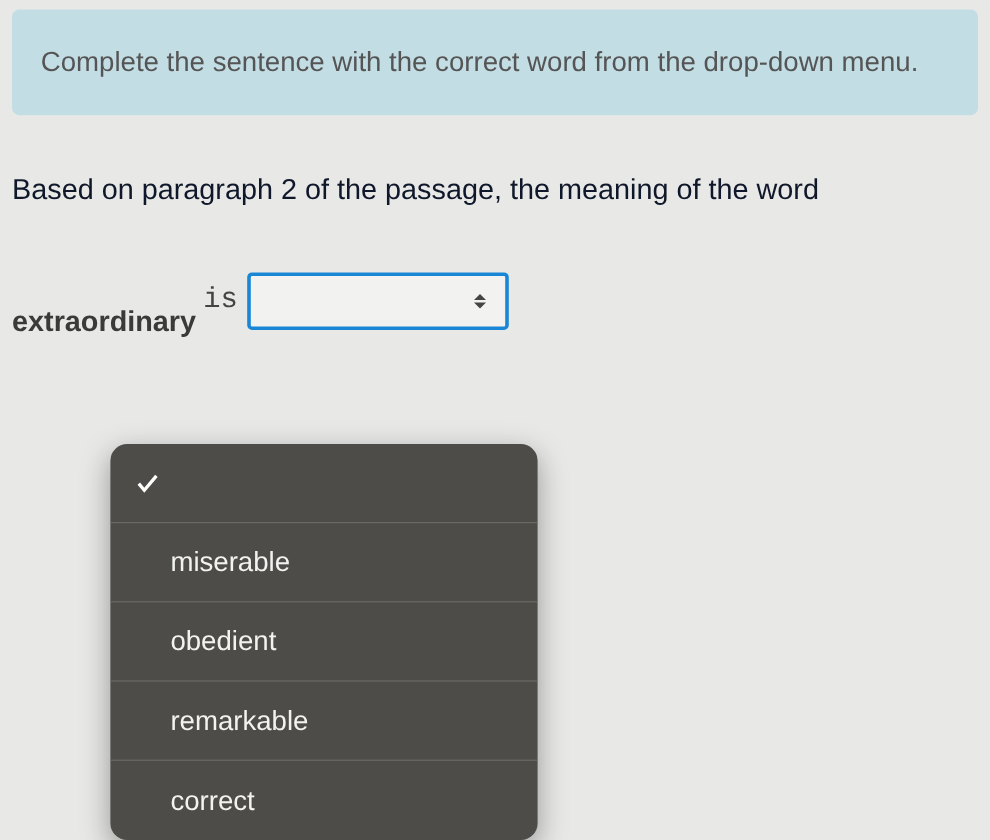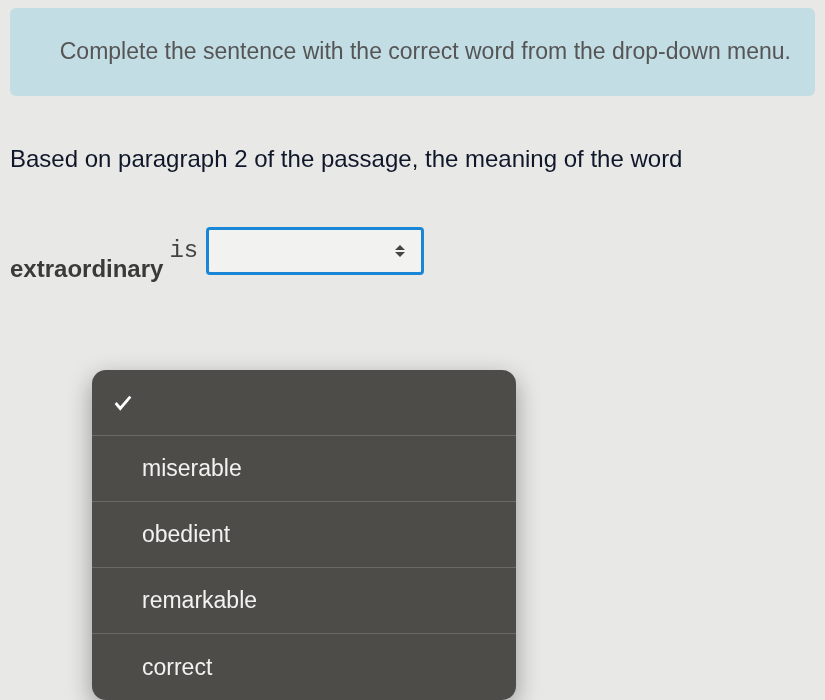--- a/index.html
+++ b/index.html
@@ -16,21 +16,20 @@
       overflow: hidden;
     }
     .instruction-box {
       margin: 8px 10px 0 10px;
       background: #c3dde5;
       border-radius: 6px;
       padding: 26px 24px;
       font-size: 23px;
       line-height: 1.55;
       color: #555;
-      text-align: right;
     }
     .question-area {
       padding: 45px 10px 0 10px;
     }
     .sentence-line1 {
       font-size: 24px;
       color: #0f172a;
       line-height: 1.5;
     }
     .sentence-line2 {
@@ -81,21 +80,21 @@
     .stepper-icon .chev-up {
       border-bottom: 5px solid #444;
     }
     .stepper-icon .chev-down {
       border-top: 5px solid #444;
     }
     .dropdown-panel {
       position: absolute;
       left: 92px;
       top: 370px;
-      width: 424px;
+      width: 356px;
       background: #4e4c49;
       border-radius: 14px;
       box-shadow: 0 8px 24px rgba(0,0,0,0.35);
       overflow: hidden;
     }
     .dropdown-row {
       height: 66px;
       display: flex;
       align-items: center;
       padding: 0 30px 0 50px;

